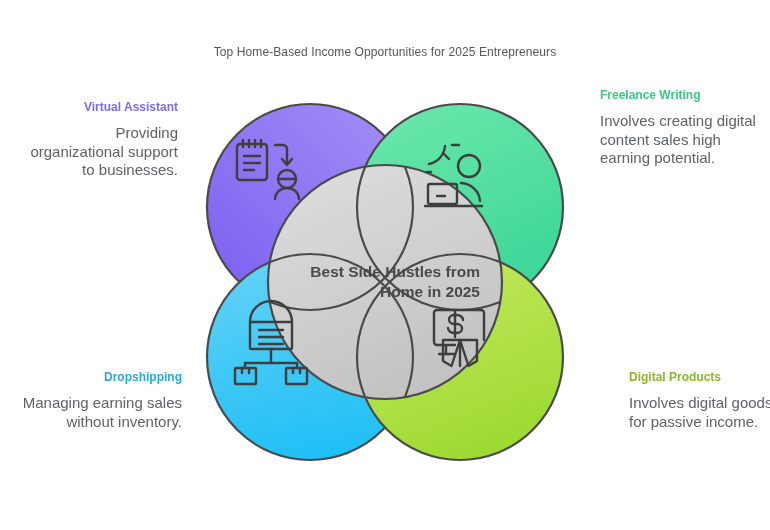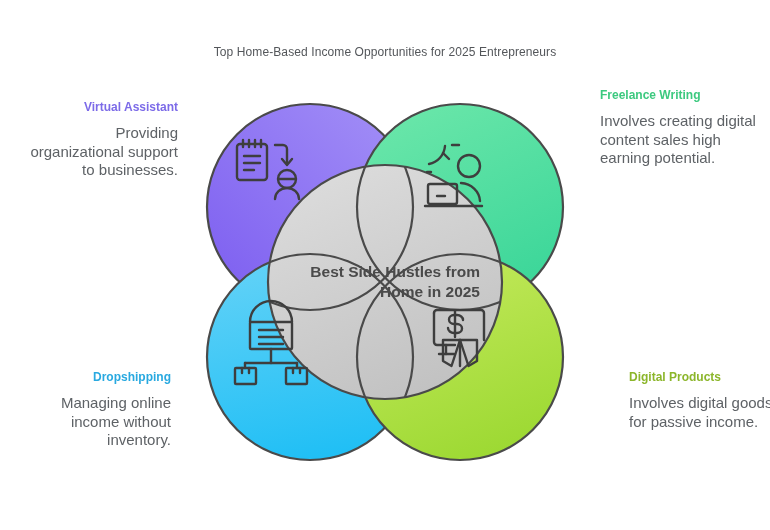--- a/index.html
+++ b/index.html
@@ -87,21 +87,21 @@
   }
   .label-desc {
     font-size: 15px;
     line-height: 18.5px;
     color: #5e6266;
     margin: 0;
   }
 
   #blk-va { left: 18px;  top: 98px;  }
   #blk-fw { left: 600px; top: 86px;  }
-  #blk-ds { left: 11px;  top: 368px; }
+  #blk-ds { left: 22px;  top: 368px; }
   #blk-dp { left: 600px; top: 368px; margin-left: 29px; }
 </style>
 </head>
 <body>
 
 <div class="page">
 
   <div class="title">Top Home-Based Income Opportunities for 2025 Entrepreneurs</div>
 
   <div class="venn">
@@ -218,21 +218,21 @@
     <p class="label-desc">Providing organizational support to businesses.</p>
   </div>
 
   <div class="label-block right" id="blk-fw">
     <p class="label-title" style="color:#3cc97f">Freelance Writing</p>
     <p class="label-desc">Involves creating digital content sales high earning potential.</p>
   </div>
 
   <div class="label-block left" id="blk-ds">
     <p class="label-title" style="color:#29a9e0">Dropshipping</p>
-    <p class="label-desc">Managing online income without inventory.</p>
+    <p class="label-desc">Managing earning sales without inventory.</p>
   </div>
 
   <div class="label-block right" id="blk-dp">
     <p class="label-title" style="color:#8cb62b">Digital Products</p>
     <p class="label-desc">Involves digital goods for passive income.</p>
   </div>
 
 </div>
 
 </body></html>

